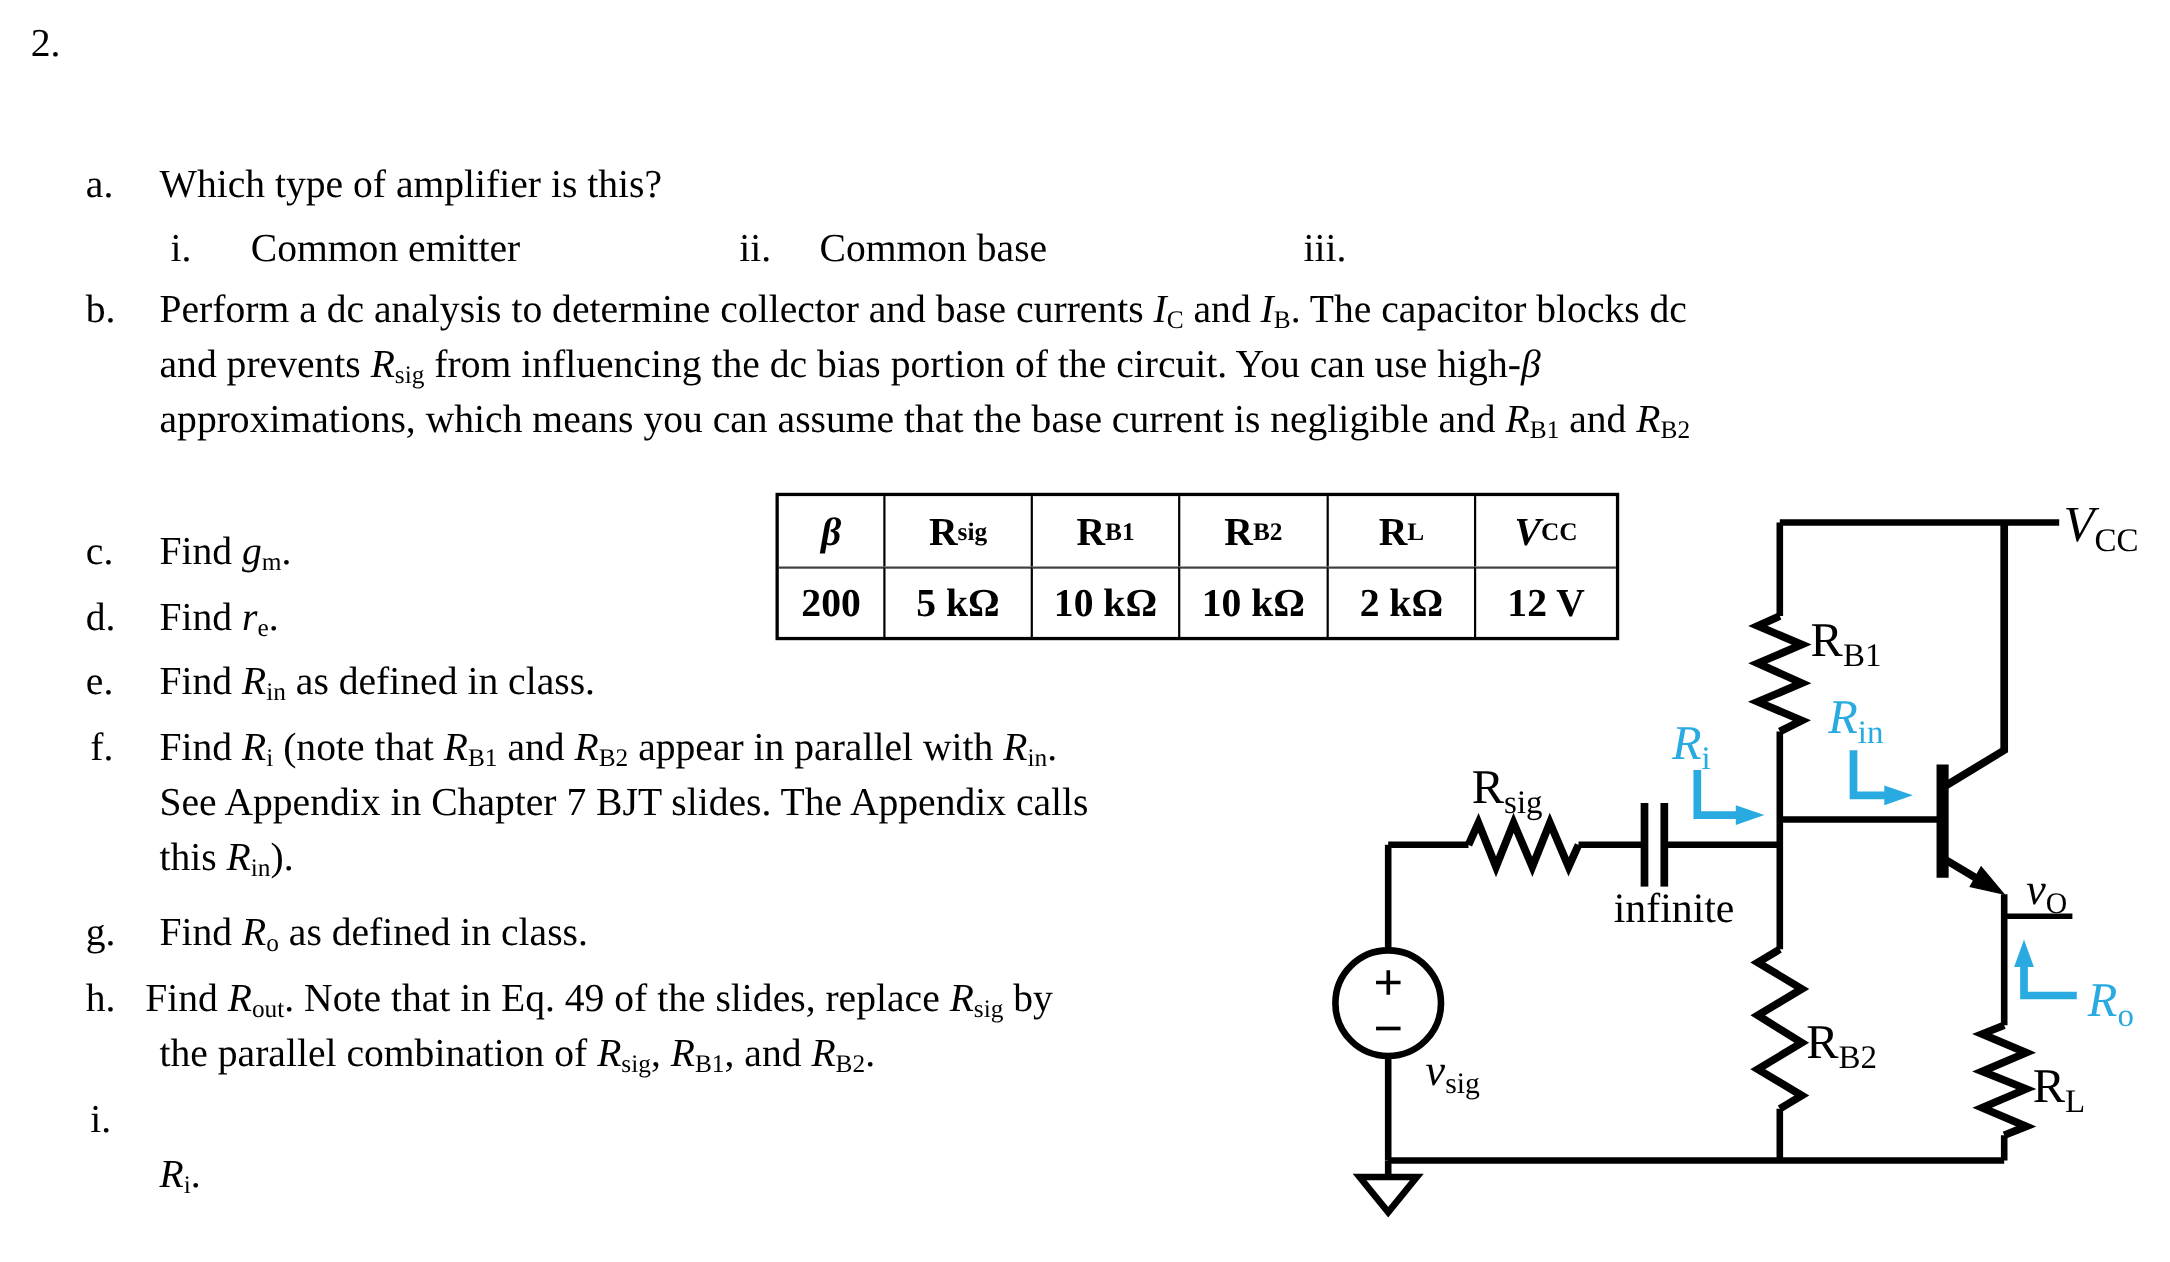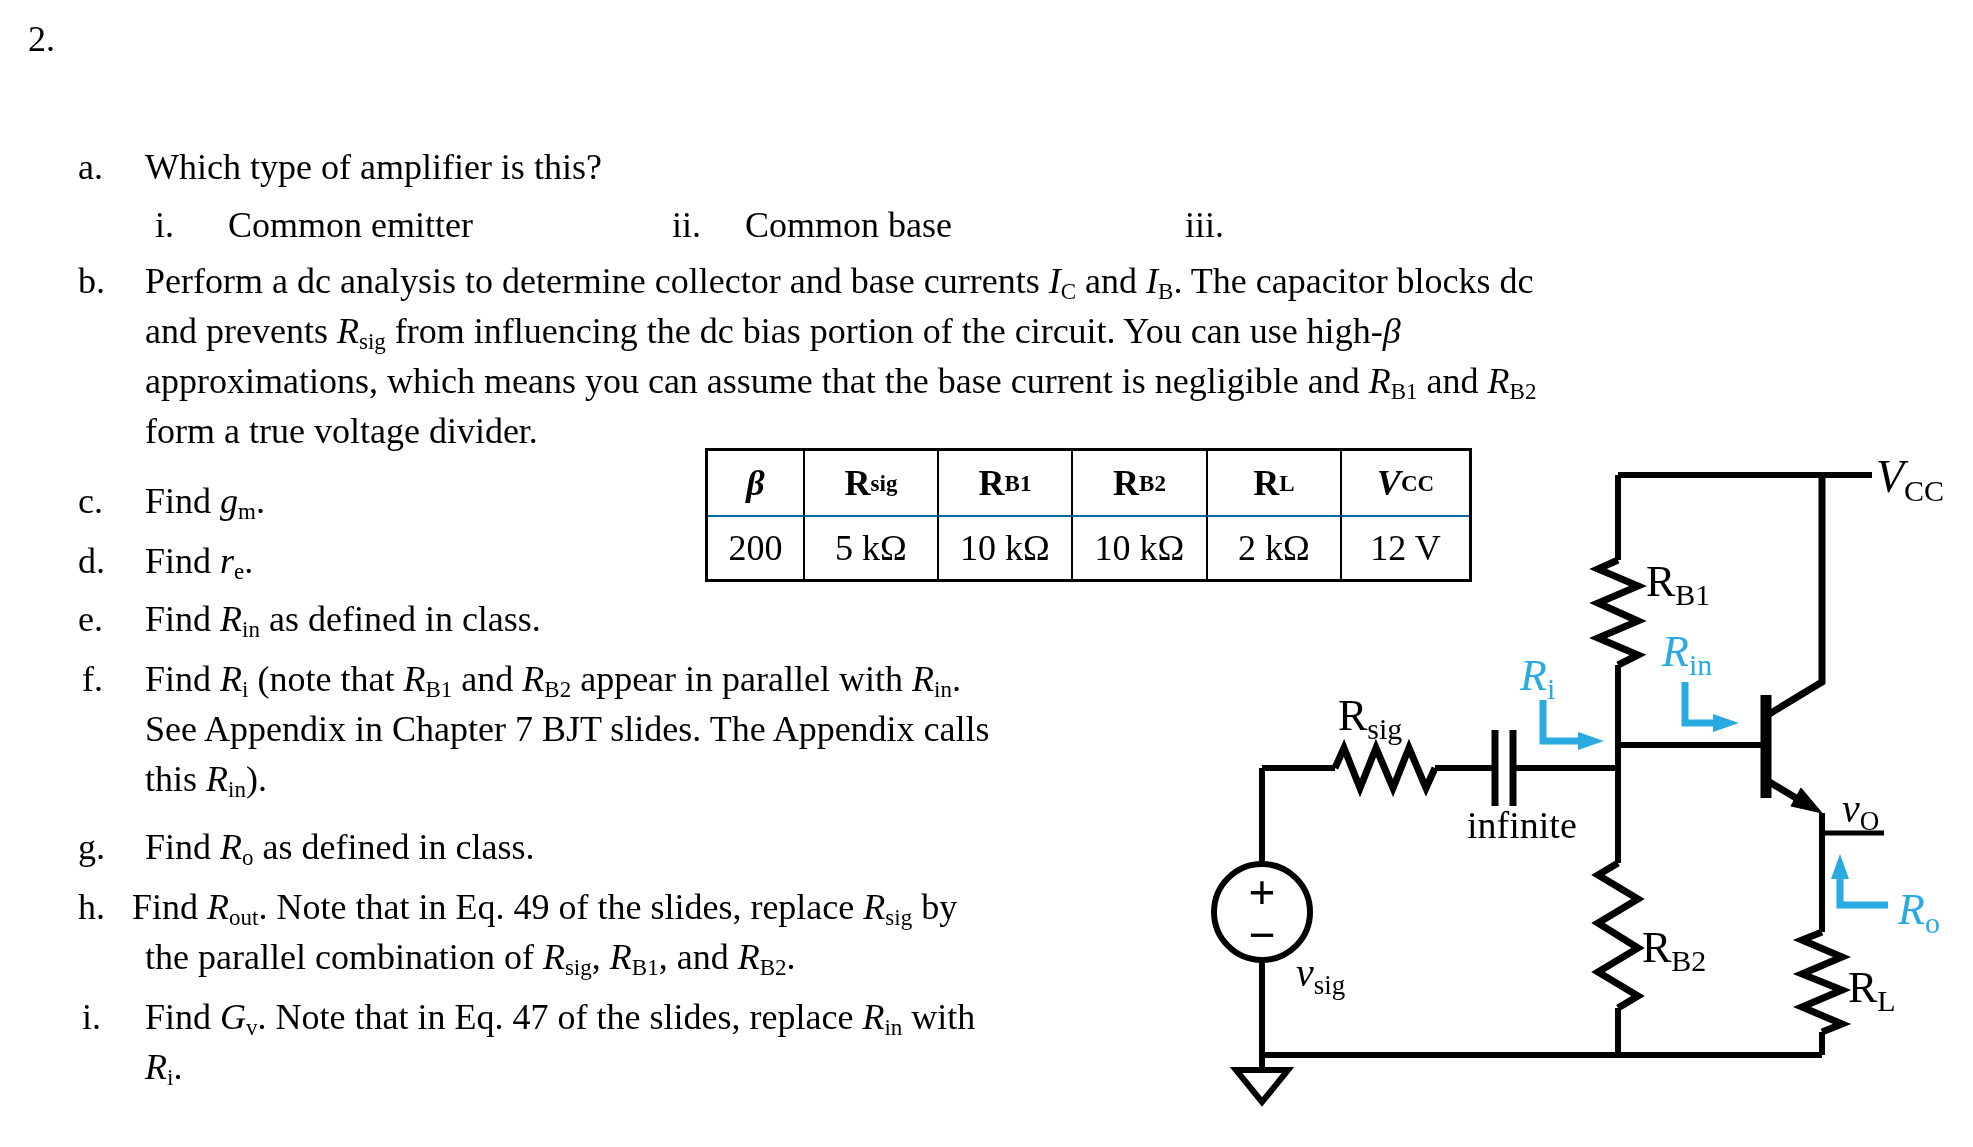--- a/index.html
+++ b/index.html
@@ -23,21 +23,21 @@
     display:grid;
     grid-template-columns:95px 134px 134px 135px 134px 1fr;
     grid-template-rows:1fr 1fr;
     background:#fff;
   }
   .ptable .cell{
     display:flex;align-items:center;justify-content:center;
     border-left:2px solid #000;box-sizing:border-box;white-space:nowrap;
   }
   .ptable .c0{border-left:none;}
-  .ptable .row2{border-top:2px solid #0369a1;}
+  .ptable .row2{border-top:2px solid #404040;font-weight:bold;}
   .ptable .hdr{font-weight:bold;}
   
   .csvg{position:absolute;left:0;top:0;}
   .wire{stroke:#000;stroke-width:6;fill:none;stroke-linejoin:miter;}
   .wire7{stroke:#000;stroke-width:7;fill:none;stroke-linejoin:miter;}
   .barthick{stroke:#000;stroke-width:11;fill:none;}
   .tick{stroke:#000;stroke-width:5;fill:none;}
   .accstroke{stroke:#29ABE2;stroke-width:7;fill:none;stroke-linejoin:miter;}
   .accfill{fill:#29ABE2;stroke:none;}
   .blackfill{fill:#000;stroke:#000;stroke-width:1;}
@@ -59,21 +59,20 @@
   <div class="ln" style="left:155px;top:204px">i.</div>
   <div class="ln" style="left:228px;top:204px">Common emitter</div>
   <div class="ln" style="left:672px;top:204px">ii.</div>
   <div class="ln" style="left:745px;top:204px">Common base</div>
   <div class="ln" style="left:1185px;top:204px">iii.</div>
 
   <div class="ln" style="left:78px;top:260px">b.</div>
   <div class="ln" style="left:145px;top:310px"><span>and prevents </span><span class="i">R</span><span class="sub">sig</span><span> from influencing the dc bias portion of the circuit. You can use high-</span><span class="i">β</span></div>
   <div class="ln" style="left:145px;top:260px"><span>Perform a dc analysis to determine collector and base currents </span><span class="i">I</span><span class="sub">C</span><span> and </span><span class="i">I</span><span class="sub">B</span><span>. The capacitor blocks dc</span></div>
   <div class="ln" style="left:145px;top:360px"><span>approximations, which means you can assume that the base current is negligible and </span><span class="i">R</span><span class="sub">B1</span><span> and </span><span class="i">R</span><span class="sub">B2</span></div>
-  <div class="ln" style="left:145px;top:410px"><span>form a true voltage divider.</span></div>
 
   <div class="ln" style="left:78px;top:480px">c.</div>
   <div class="ln" style="left:145px;top:480px"><span>Find </span><span class="i">g</span><span class="sub">m</span><span>.</span></div>
 
   <div class="ln" style="left:78px;top:540px">d.</div>
   <div class="ln" style="left:145px;top:540px"><span>Find </span><span class="i">r</span><span class="sub">e</span><span>.</span></div>
 
   <div class="ln" style="left:78px;top:598px">e.</div>
   <div class="ln" style="left:145px;top:598px"><span>Find </span><span class="i">R</span><span class="sub">in</span><span> as defined in class.</span></div>
 
@@ -83,21 +82,20 @@
   <div class="ln" style="left:145px;top:758px"><span>this </span><span class="i">R</span><span class="sub">in</span><span>).</span></div>
 
   <div class="ln" style="left:78px;top:826px">g.</div>
   <div class="ln" style="left:145px;top:826px"><span>Find </span><span class="i">R</span><span class="sub">o</span><span> as defined in class.</span></div>
 
   <div class="ln" style="left:78px;top:886px">h.</div>
   <div class="ln" style="left:132px;top:886px"><span>Find </span><span class="i">R</span><span class="sub">out</span><span>. Note that in Eq. 49 of the slides, replace </span><span class="i">R</span><span class="sub">sig</span><span> by</span></div>
   <div class="ln" style="left:145px;top:936px"><span>the parallel combination of </span><span class="i">R</span><span class="sub">sig</span><span>, </span><span class="i">R</span><span class="sub">B1</span><span>, and </span><span class="i">R</span><span class="sub">B2</span><span>.</span></div>
 
   <div class="ln" style="left:82px;top:996px">i.</div>
-  <div class="ln" style="left:145px;top:996px"><span>Find </span><span class="i">G</span><span class="sub">v</span><span>. Note that in Eq. 47 of the slides, replace </span><span class="i">R</span><span class="sub">in</span><span> with</span></div>
   <div class="ln" style="left:145px;top:1046px"><span class="i">R</span><span class="sub">i</span><span>.</span></div>
 
   <div class="ptable">
     <div class="cell hdr c0">
         <span class="i b">β</span>
       </div>
     <div class="cell hdr">
         <span class="b">R</span>
         <span class="b sub">sig</span>
       </div>

